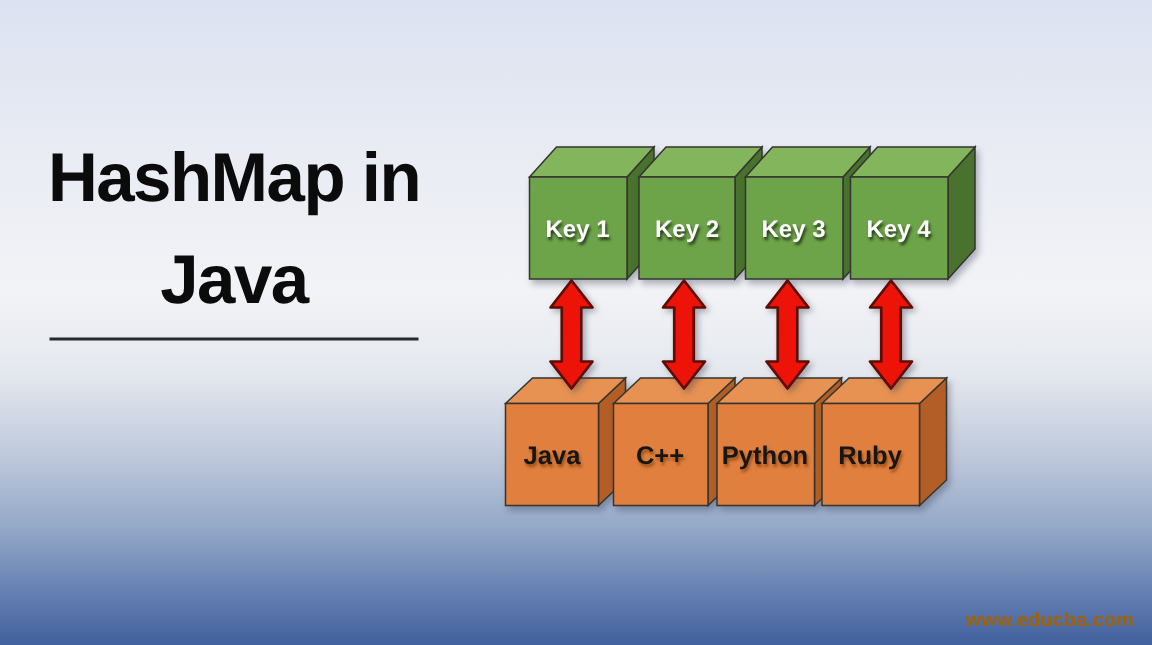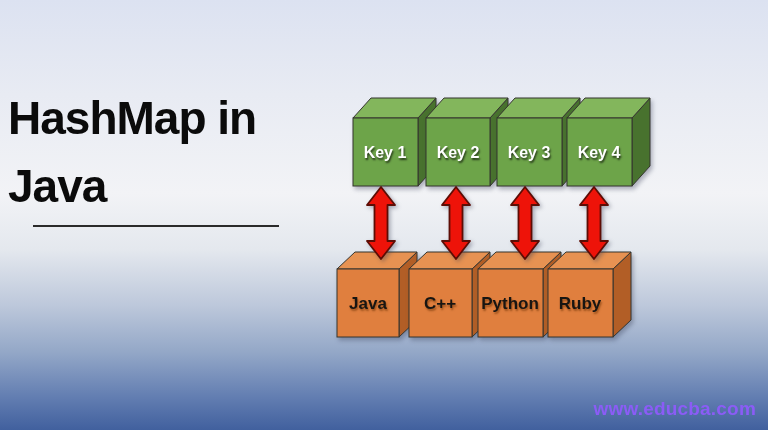--- a/index.html
+++ b/index.html
@@ -5,42 +5,42 @@
   html,body{margin:0;padding:0;}
   body{
     width:768px;height:430px;overflow:hidden;position:relative;
     font-family:"Liberation Sans",sans-serif;
     background:linear-gradient(180deg,
       #dce2f1 0%, #e8ebf3 22%, #f2f3f6 45%, #e4e8ee 58%,
       #bdc8db 71%, #93a7c7 82%, #647fb2 92%, #41609e 100%);
   }
   .title-block{
     position:absolute;left:8px;top:84px;width:296px;
-    color:#0b0b0b;font-weight:bold;
+    text-align:center;color:#0b0b0b;font-weight:bold;
     font-size:46px;line-height:68px;letter-spacing:-1px;
   }
   .title-underline{
     width:246px;height:2px;background:#2a2a2a;margin:5px auto 0;
   }
   .diagram-svg{position:absolute;left:0;top:0;}
   .cube{filter:drop-shadow(2px 3px 2px rgba(50,55,80,0.35));}
   .cube polygon,.cube rect{stroke:#35352f;stroke-width:1;}
   .arrow{filter:drop-shadow(2px 2px 2px rgba(50,55,80,0.40));}
   .arrow polygon{stroke-width:1.8;stroke-linejoin:round;}
   .key-label{
     font-family:"Liberation Sans",sans-serif;font-weight:bold;font-size:16px;
     fill:#ffffff;text-shadow:1px 2px 2px rgba(0,0,0,0.65);
   }
   .value-label{
     font-family:"Liberation Sans",sans-serif;font-weight:bold;font-size:17px;
     fill:#181512;text-shadow:1px 2px 2px rgba(100,45,0,0.55);
   }
   .footer-site{
     position:absolute;right:12px;bottom:10px;
-    font-weight:bold;font-size:19px;color:#8b5cf6;letter-spacing:0.2px;
+    font-weight:bold;font-size:13px;color:#a16207;letter-spacing:0.2px;
   }
 </style>
 </head>
 <body>
 
 <div class="title-block">
   <div>HashMap in</div>
   <div>Java</div>
   <div class="title-underline"></div>
 </div>

